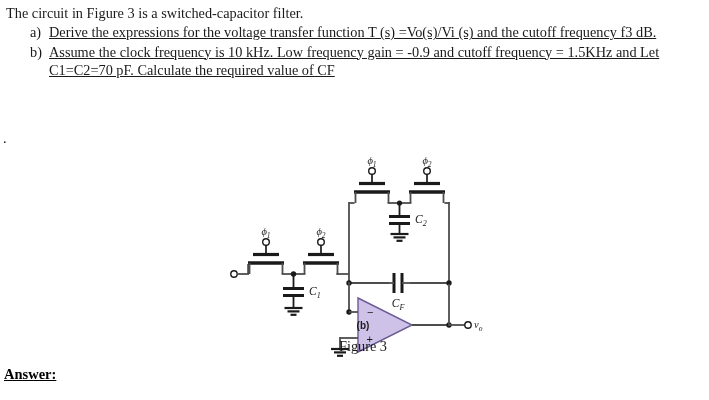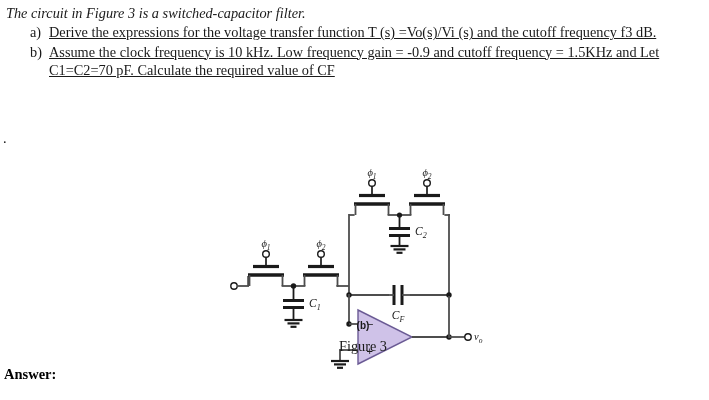--- a/index.html
+++ b/index.html
@@ -21,21 +21,20 @@
     position: absolute;
     left: 6px;
     top: 4px;
     width: 690px;
     font-size: 14.3px;
     line-height: 18.3px;
     color: #1a1a1a;
   }
   .qline-intro {
     margin: 0 0 0 0;
-    font-style: italic;
   }
   .qitem {
     display: flex;
     margin-top: 1px;
     padding-left: 24px;
   }
   .qitem-marker {
     flex: 0 0 auto;
     width: 19px;
   }
@@ -52,28 +51,29 @@
     color: #111;
   }
 
   
   .answer {
     position: absolute;
     left: 4px;
     top: 366px;
     font-size: 14.5px;
     font-weight: bold;
+    text-decoration: underline;
     color: #000;
   }
 
   
   .figure-wrap {
     position: absolute;
     left: 228px;
-    top: 158px;
+    top: 146px;
     width: 270px;
     height: 215px;
   }
   .figure-wrap svg {
     display: block;
   }
   .fig-caption {
     position: absolute;
     left: 228px;
     top: 320px;

